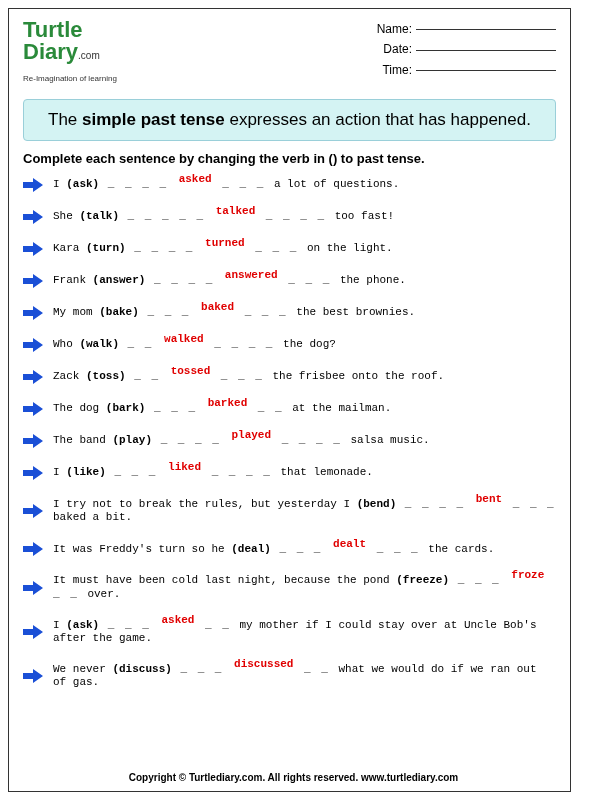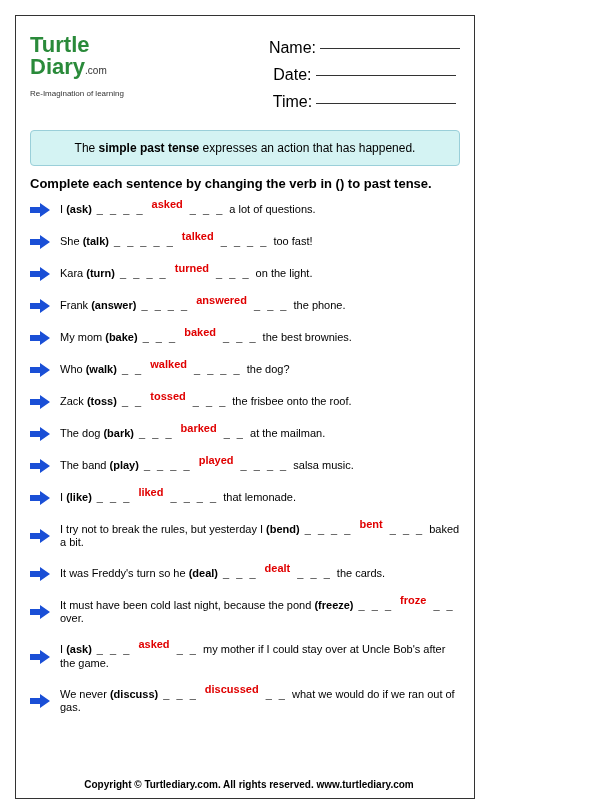--- a/index.html
+++ b/index.html
@@ -5,24 +5,24 @@
   * { box-sizing: border-box; margin: 0; padding: 0; }
   body {
     font-family: Arial, Helvetica, sans-serif;
     background: #fff;
     width: 595px;
     height: 800px;
     position: relative;
   }
   .page {
     border: 1px solid #333;
-    margin: 15px;
-    width: 460px;
+    margin: 8px;
+    width: 563px;
     height: 784px;
-    padding: 18px 14px;
+    padding: 10px 14px;
     position: relative;
   }
   .header {
     display: flex;
     justify-content: space-between;
     align-items: flex-start;
   }
   .logo {
     font-family: 'Comic Sans MS', cursive, sans-serif;
     color: #2a8a3a;
@@ -35,60 +35,60 @@
     font-weight: normal;
     color: #333;
   }
   .logo .tagline {
     font-size: 8px;
     color: #333;
     font-weight: normal;
     font-family: Arial, sans-serif;
   }
   .meta {
-    font-size: 16px;
-    text-align: center;
+    font-size: 12px;
+    text-align: right;
     line-height: 1.7;
   }
   .meta-line { white-space: nowrap; }
   .meta-blank {
     display: inline-block;
     border-bottom: 1px solid #333;
     width: 140px;
     vertical-align: middle;
     margin-left: 4px;
   }
   .info-box {
     background: #d4f3f3;
     border: 1px solid #9acfd9;
     border-radius: 4px;
     padding: 10px 14px;
     margin: 14px 0 10px 0;
-    font-size: 12px;
+    font-size: 17px;
     text-align: center;
   }
   .instruction {
     font-size: 13px;
     font-weight: bold;
     margin: 6px 0 12px 0;
   }
   .items { }
   .item {
     display: flex;
     align-items: center;
     font-size: 11px;
     margin: 8px 0 18px 0;
     line-height: 1.2;
   }
   .arrow {
     flex: 0 0 auto;
     margin-right: 10px;
   }
   .arrow svg { display: block; }
-  .sentence { flex: 1; position: relative; }
+  .sentence { flex: 1; position: relative; font-family: Liberation Mono, monospace; }
   .blank {
     letter-spacing: 2px;
     color: #333;
   }
   .answer {
     color: #e00000;
     font-weight: bold;
     font-size: 11px;
     position: relative;
     top: -5px;

